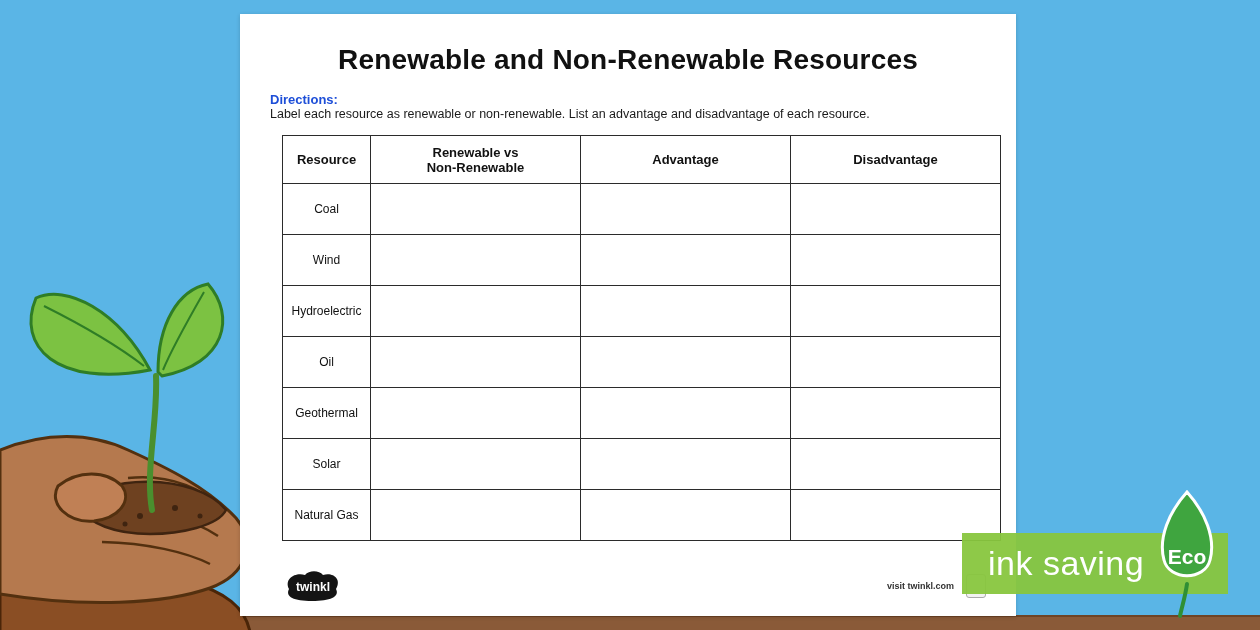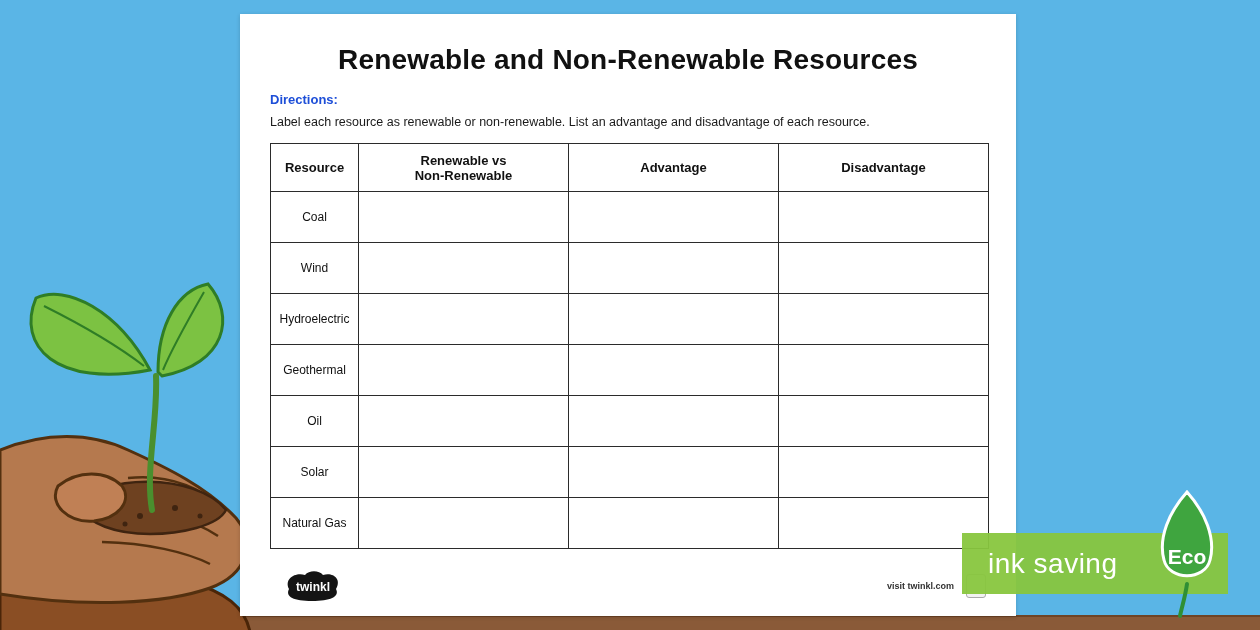--- a/index.html
+++ b/index.html
@@ -16,23 +16,23 @@
   .worksheet {
     position:absolute; left:240px; top:14px; width:776px; height:602px;
     background:#ffffff; z-index:3; box-sizing:border-box;
     padding:24px 30px 0; box-shadow:0 1px 4px rgba(0,0,0,0.18);
   }
   .ws-title {
     text-align:center; font-size:28px; font-weight:bold; color:#111;
     margin:6px 0 12px; letter-spacing:0.2px;
   }
   .directions-label { margin-top:16px; font-size:13px; font-weight:bold; color:#1d4ed8; }
-  .directions-text  { margin-top:8px;  font-size:12.5px; color:#1a1a1a; }
+  .directions-text  { margin-top:0;  font-size:12.5px; color:#1a1a1a; }
   table.res-table {
-    border-collapse:collapse; width:100%; margin-top:14px; table-layout:fixed;
+    border-collapse:collapse; width:100%; margin-top:14px; table-layout:fixed;margin-left:12px;
   }
   table.res-table th, table.res-table td {
     border:1.5px solid #2b2b2b; text-align:center; vertical-align:middle;
     font-size:12px; color:#111; padding:0 4px; box-sizing:border-box;
   }
   table.res-table th { height:48px; font-weight:bold; font-size:13px; white-space:pre-line; }
   table.res-table td { height:51px; }
   col.c-resource { width:88px; }
   col.c-col { width:210px; }
   .ws-footer {
@@ -46,21 +46,21 @@
     background:#f2f2f2;
   }
   
   .plant { position:absolute; left:0; top:272px; z-index:2; }
   
   .eco-banner {
     position:absolute; left:962px; top:533px; width:266px; height:61px;
     background:rgba(136,198,62,0.95); z-index:4;
     display:flex; align-items:center; padding-left:26px; box-sizing:border-box;
   }
-  .ink-saving { color:#ffffff; font-size:28px; letter-spacing:0.5px; }
+  .ink-saving { color:#ffffff; font-size:34px; letter-spacing:0.5px; }
   .eco-leaf { position:absolute; left:1150px; top:488px; z-index:5; }
 </style>
 </head>
 <body>
 
 <div class="scene">
 
   <div class="ground"></div>
 
   <svg class="plant" width="270" height="360" viewBox="0 0 270 360">
@@ -124,27 +124,27 @@
           <td></td>
           <td></td>
         </tr>
         <tr>
           <td>Hydroelectric</td>
           <td></td>
           <td></td>
           <td></td>
         </tr>
         <tr>
-          <td>Geothermal</td>
+          <td>Oil</td>
           <td></td>
           <td></td>
           <td></td>
         </tr>
         <tr>
-          <td>Oil</td>
+          <td>Geothermal</td>
           <td></td>
           <td></td>
           <td></td>
         </tr>
         <tr>
           <td>Solar</td>
           <td></td>
           <td></td>
           <td></td>
         </tr>

